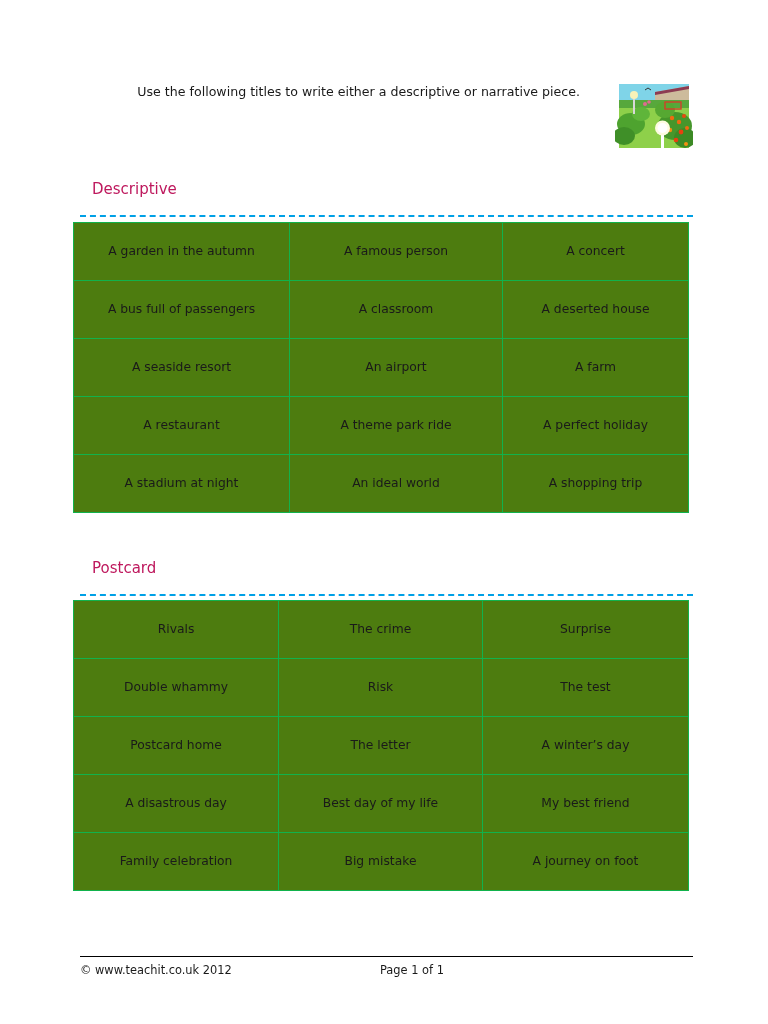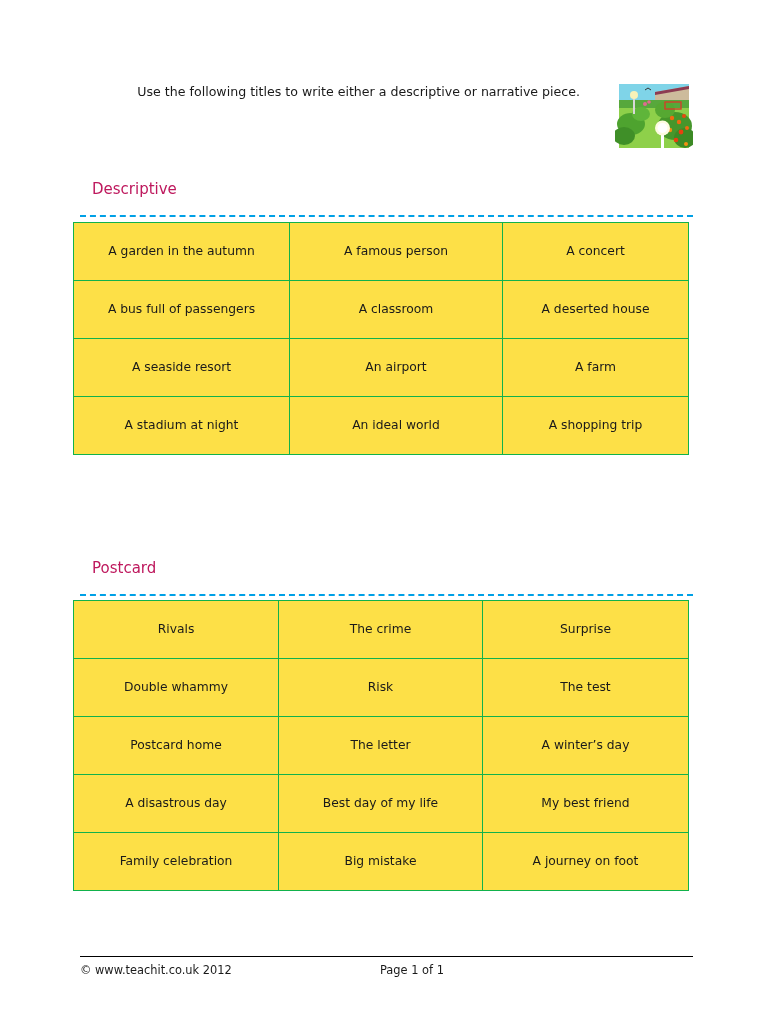--- a/index.html
+++ b/index.html
@@ -93,21 +93,21 @@
     width: 613px;
     height: 0;
     border-top: 2.5px dashed #00a0e6;
   }
 
   
   .titles-table {
     position: absolute;
     border-collapse: collapse;
     table-layout: fixed;
-    background: #fde047;
+    background: #4d7c0f;
   }
   .titles-table td {
     border: 1.6px solid #11b24c;
     text-align: center;
     vertical-align: middle;
     font-size: 12.3px;
     color: #1a1a1a;
     height: 57px;
     padding: 0 4px;
     line-height: 1.3;
@@ -224,20 +224,25 @@
         <td>A bus full of passengers</td>
         <td>A classroom</td>
         <td>A deserted house</td>
       </tr>
       <tr>
         <td>A seaside resort</td>
         <td>An airport</td>
         <td>A farm</td>
       </tr>
       <tr>
+        <td>A restaurant</td>
+        <td>A theme park ride</td>
+        <td>A perfect holiday</td>
+      </tr>
+      <tr>
         <td>A stadium at night</td>
         <td>An ideal world</td>
         <td>A shopping trip</td>
       </tr>
     </tbody>
   </table>
 
   <div class="section" id="section-narrative" style="top:547px;">
     <div class="section-label">Postcard</div>
     <div class="dashed-rule"></div>

